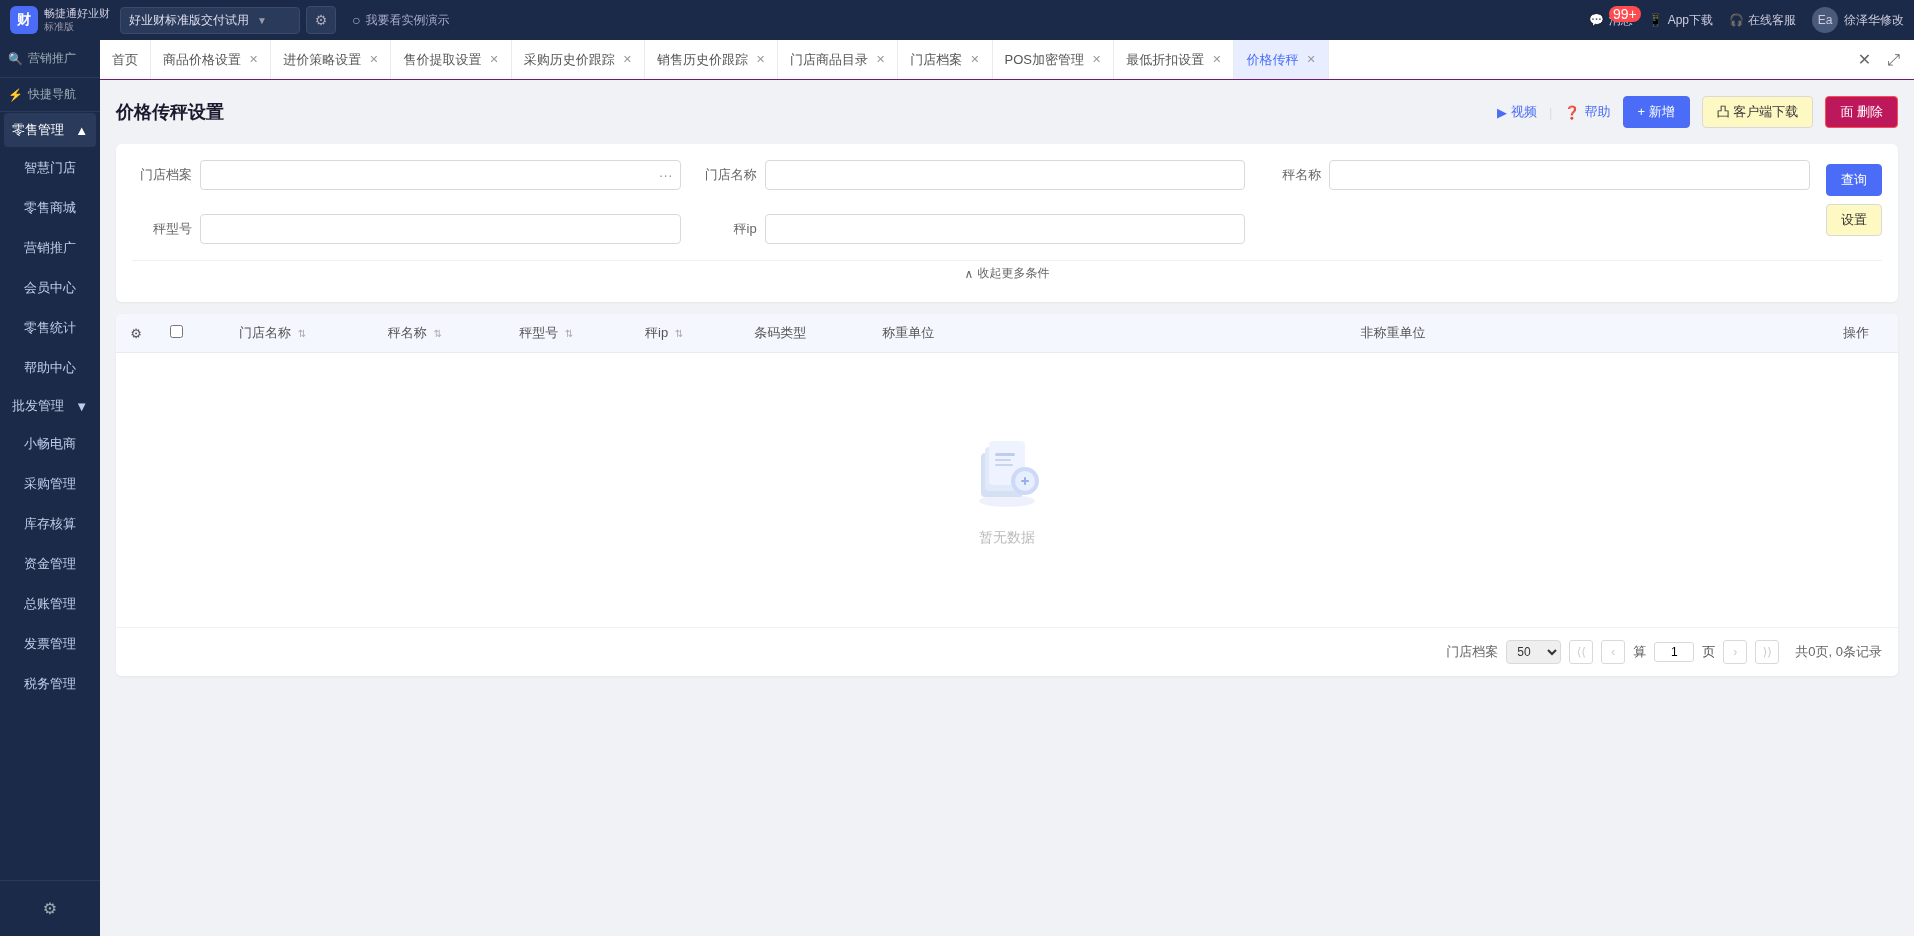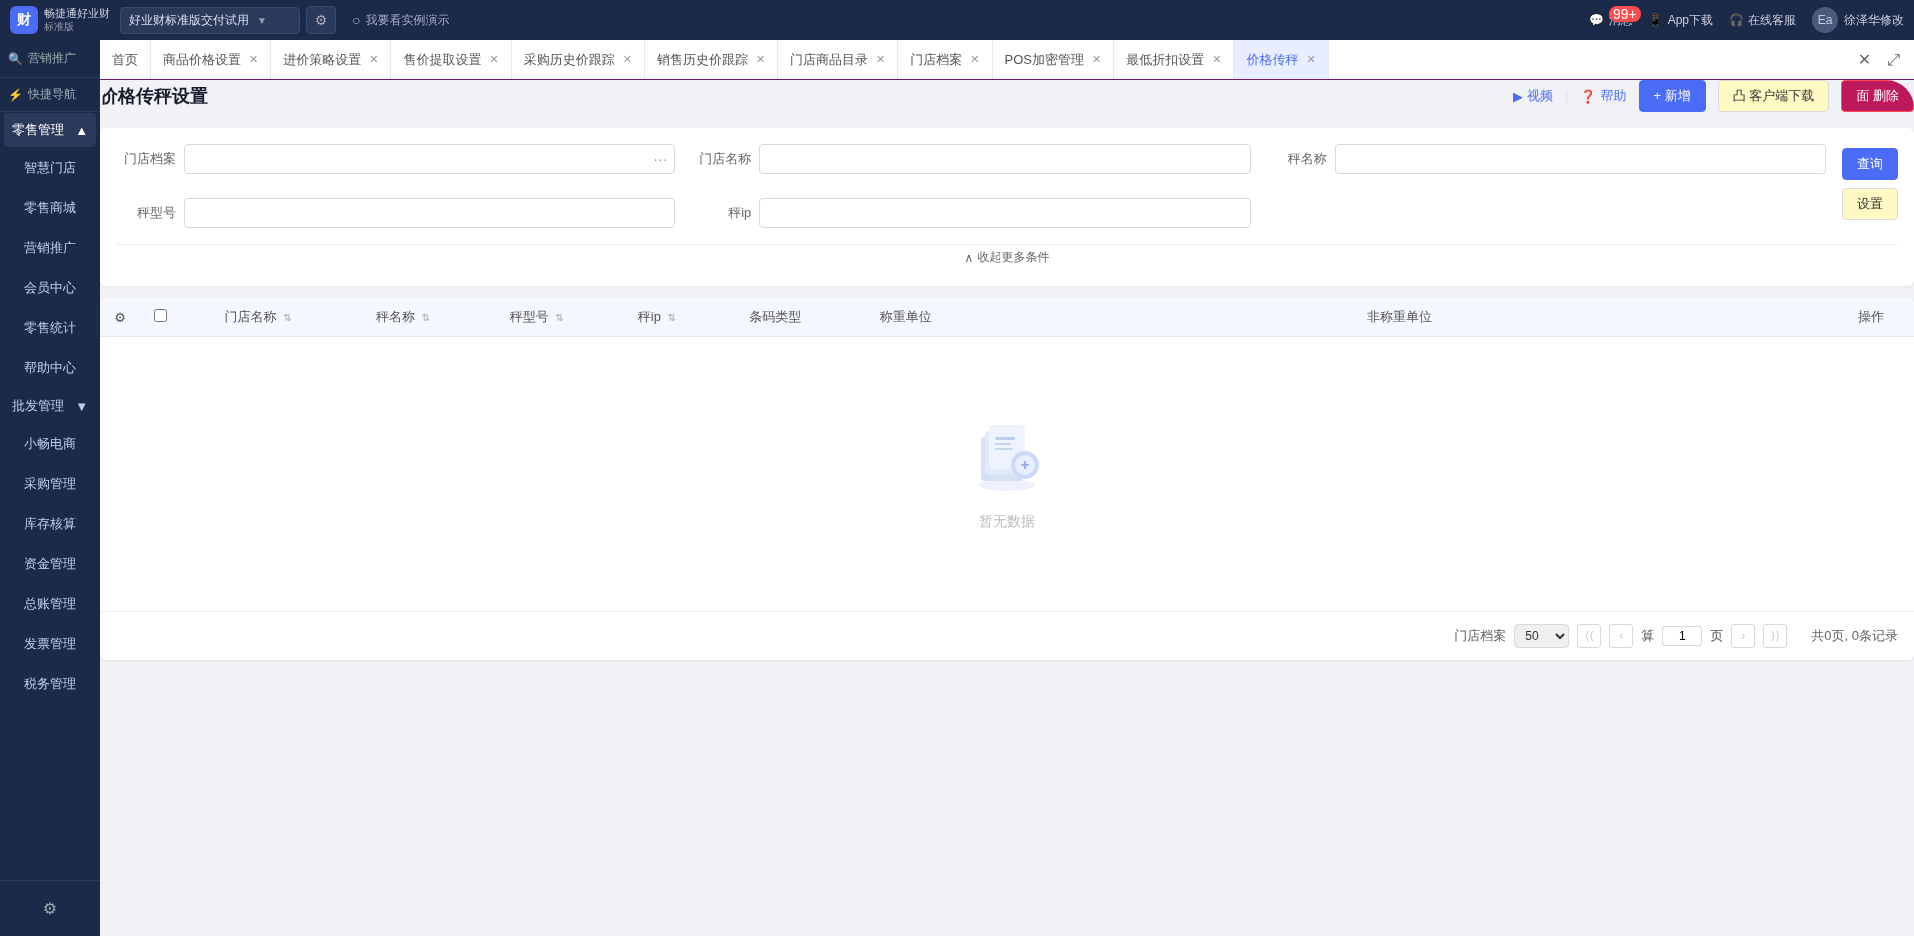--- a/index.html
+++ b/index.html
@@ -225,21 +225,21 @@
       flex-shrink: 0;
     }
     .tab-bar-btn {
       cursor: pointer;
       font-size: 16px;
       color: #666;
       padding: 2px 4px;
     }
 
     
-    .page-content { flex: 1; overflow-y: auto; background: #f0f2f5; border-radius: 28px; }
+    .page-content { flex: 1; overflow-y: auto; padding: 16px; background: #f0f2f5; }
 
     
     .page-header {
       display: flex;
       align-items: center;
       justify-content: space-between;
       margin-bottom: 16px;
     }
     .page-title { font-size: 18px; font-weight: 600; color: #1a1a2e; }
     .page-actions {
@@ -410,21 +410,21 @@
     }
     .pagination-btn.disabled { color: #ccc; cursor: default; }
     .page-input {
       border: 1px solid #d9d9d9;
       border-radius: 3px;
       width: 40px;
       text-align: center;
       padding: 2px 4px;
       font-size: 12px;
     }
-    .total-text { color: #666; margin-left: 16px; }
+    .total-text { color: #666; margin-left: 8px; }
   </style>
 </head>
 <body>
 
 <div class="app-container">
 
   <div class="top-bar">
     <div class="logo-area">
       <div class="logo-icon">财</div>
       <div>

